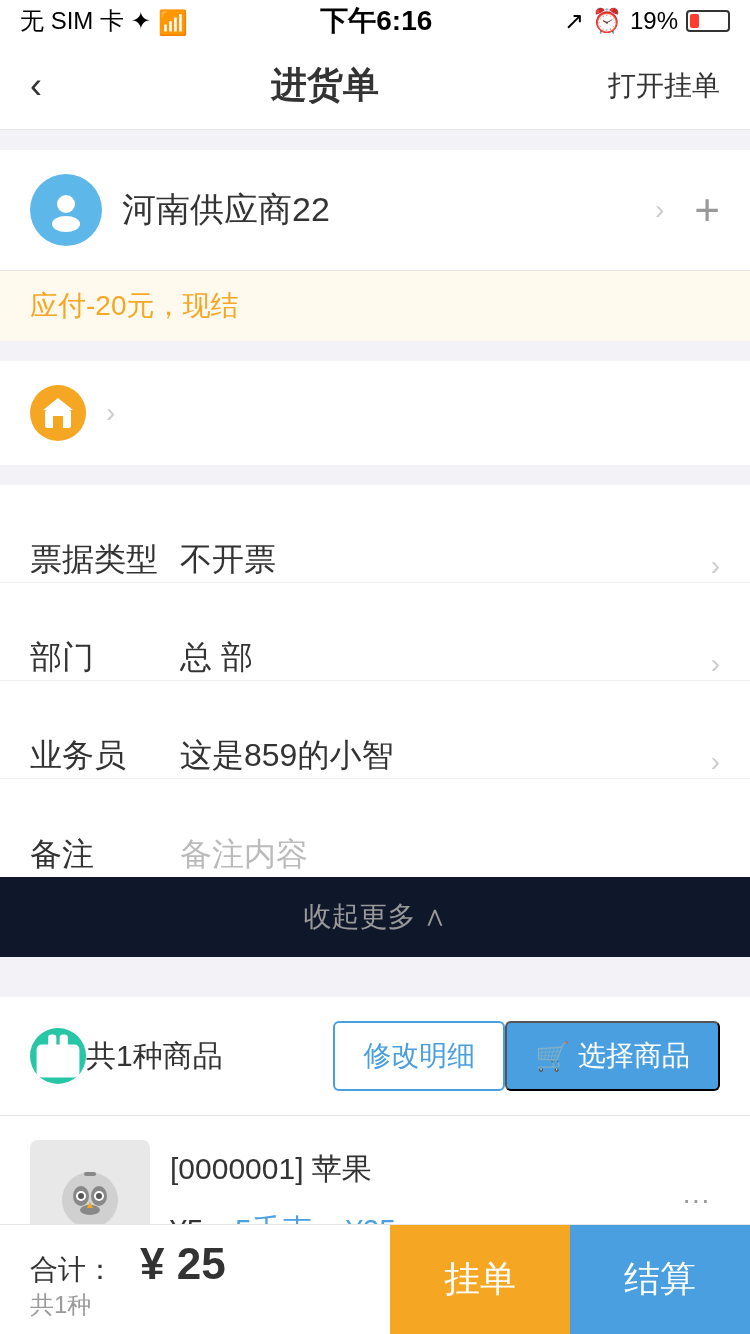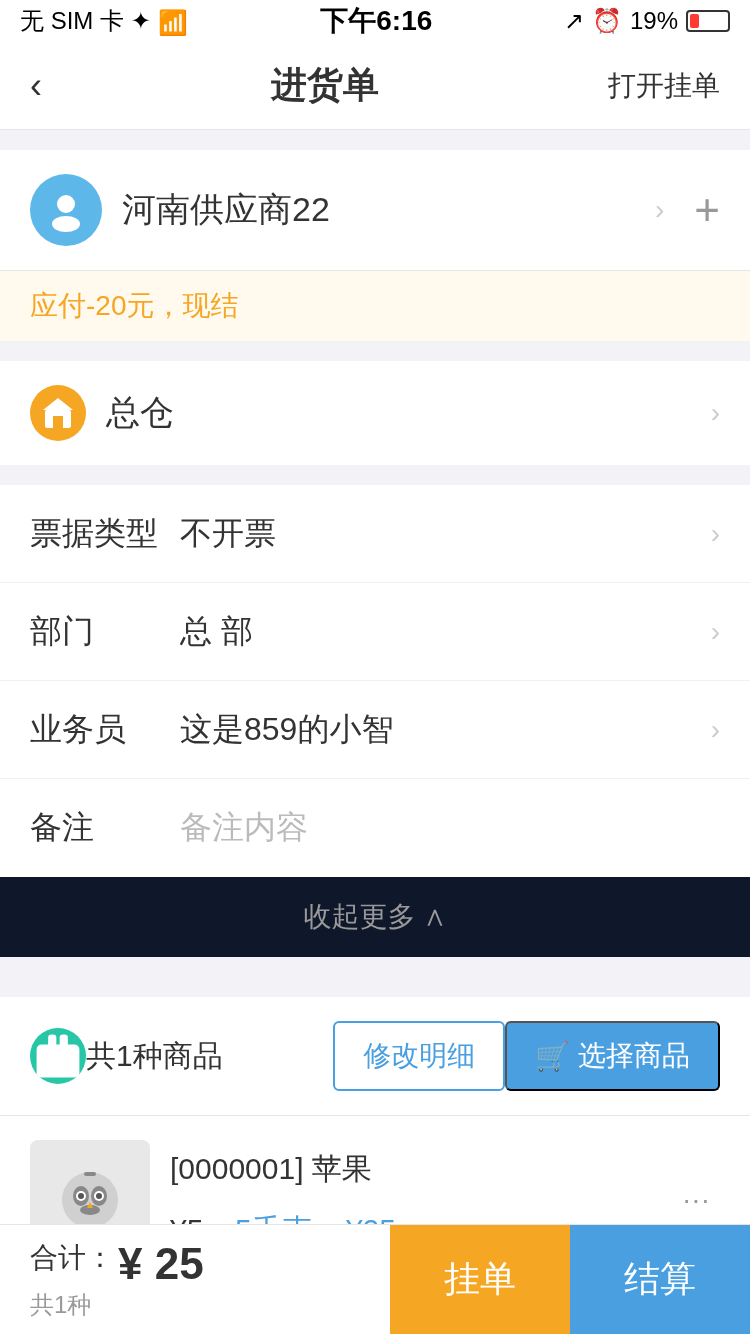--- a/index.html
+++ b/index.html
@@ -119,21 +119,21 @@
     .row-arrow { font-size: 28px; color: #ccc; }
 
     
     .form-section {
       background: #fff;
       width: 750px;
       margin-top: 20px;
     }
     .form-row {
       display: flex;
-      align-items: center;
+      align-items: flex-end;
       padding: 0 30px;
       min-height: 98px;
       border-bottom: 1px solid #f0f0f0;
     }
     .form-row:last-child { border-bottom: none; }
     .form-label {
       font-size: 32px;
       color: #333;
       width: 130px;
       flex-shrink: 0;
@@ -239,22 +239,22 @@
     }
     .bottom-total {
       flex: 1;
       display: flex;
       flex-direction: column;
       justify-content: center;
       padding: 0 30px;
     }
     .bottom-total-row {
       display: flex;
-      align-items: flex-start;
-      gap: 4px;
+      align-items: flex-end;
+      gap: 26px;
     }
     .bottom-total-label { font-size: 28px; color: #333; }
     .bottom-total-amount { font-size: 44px; font-weight: 600; color: #333; }
     .bottom-total-sub { font-size: 24px; color: #999; }
     .btn-hang {
       width: 180px;
       background: #f5a623;
       color: #fff;
       font-size: 36px;
       display: flex;
@@ -321,21 +321,20 @@
 
 <div class="card">
   <div class="warehouse-row">
     <div class="warehouse-icon">
       <svg viewBox="0 0 34 34" fill="none" xmlns="http://www.w3.org/2000/svg">
         <rect x="4" y="14" width="26" height="18" rx="2" fill="white"></rect>
         <polygon points="17,2 2,14 32,14" fill="white"></polygon>
         <rect x="12" y="20" width="10" height="12" fill="#f5a623"></rect>
       </svg>
     </div>
-    <span class="warehouse-name">总仓</span>
     <span class="row-arrow">›</span>
   </div>
 </div>
 
 <div class="form-section">
   <div class="form-row">
     <span class="form-label">票据类型</span>
     <span class="form-value">不开票</span>
     <span class="row-arrow">›</span>
   </div>

